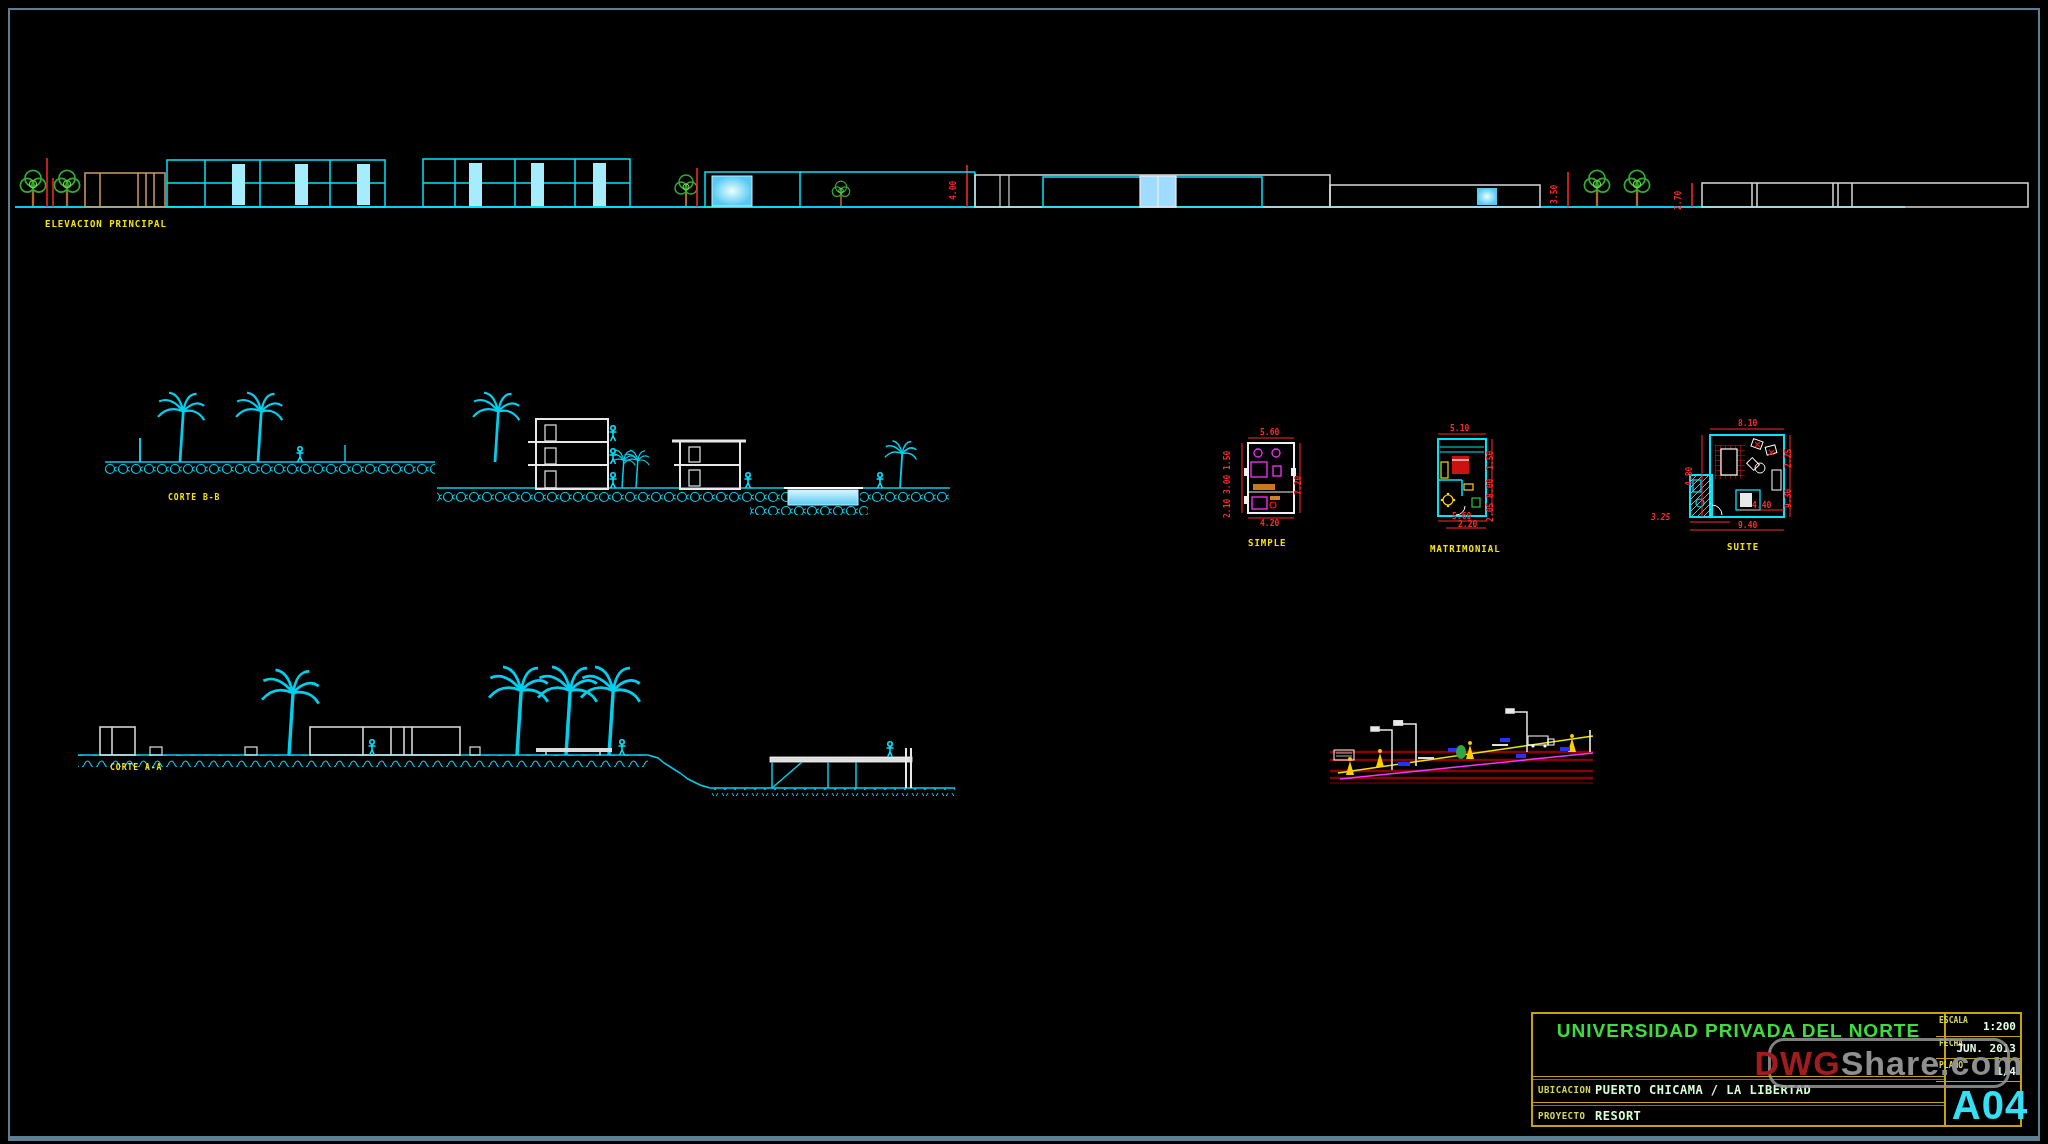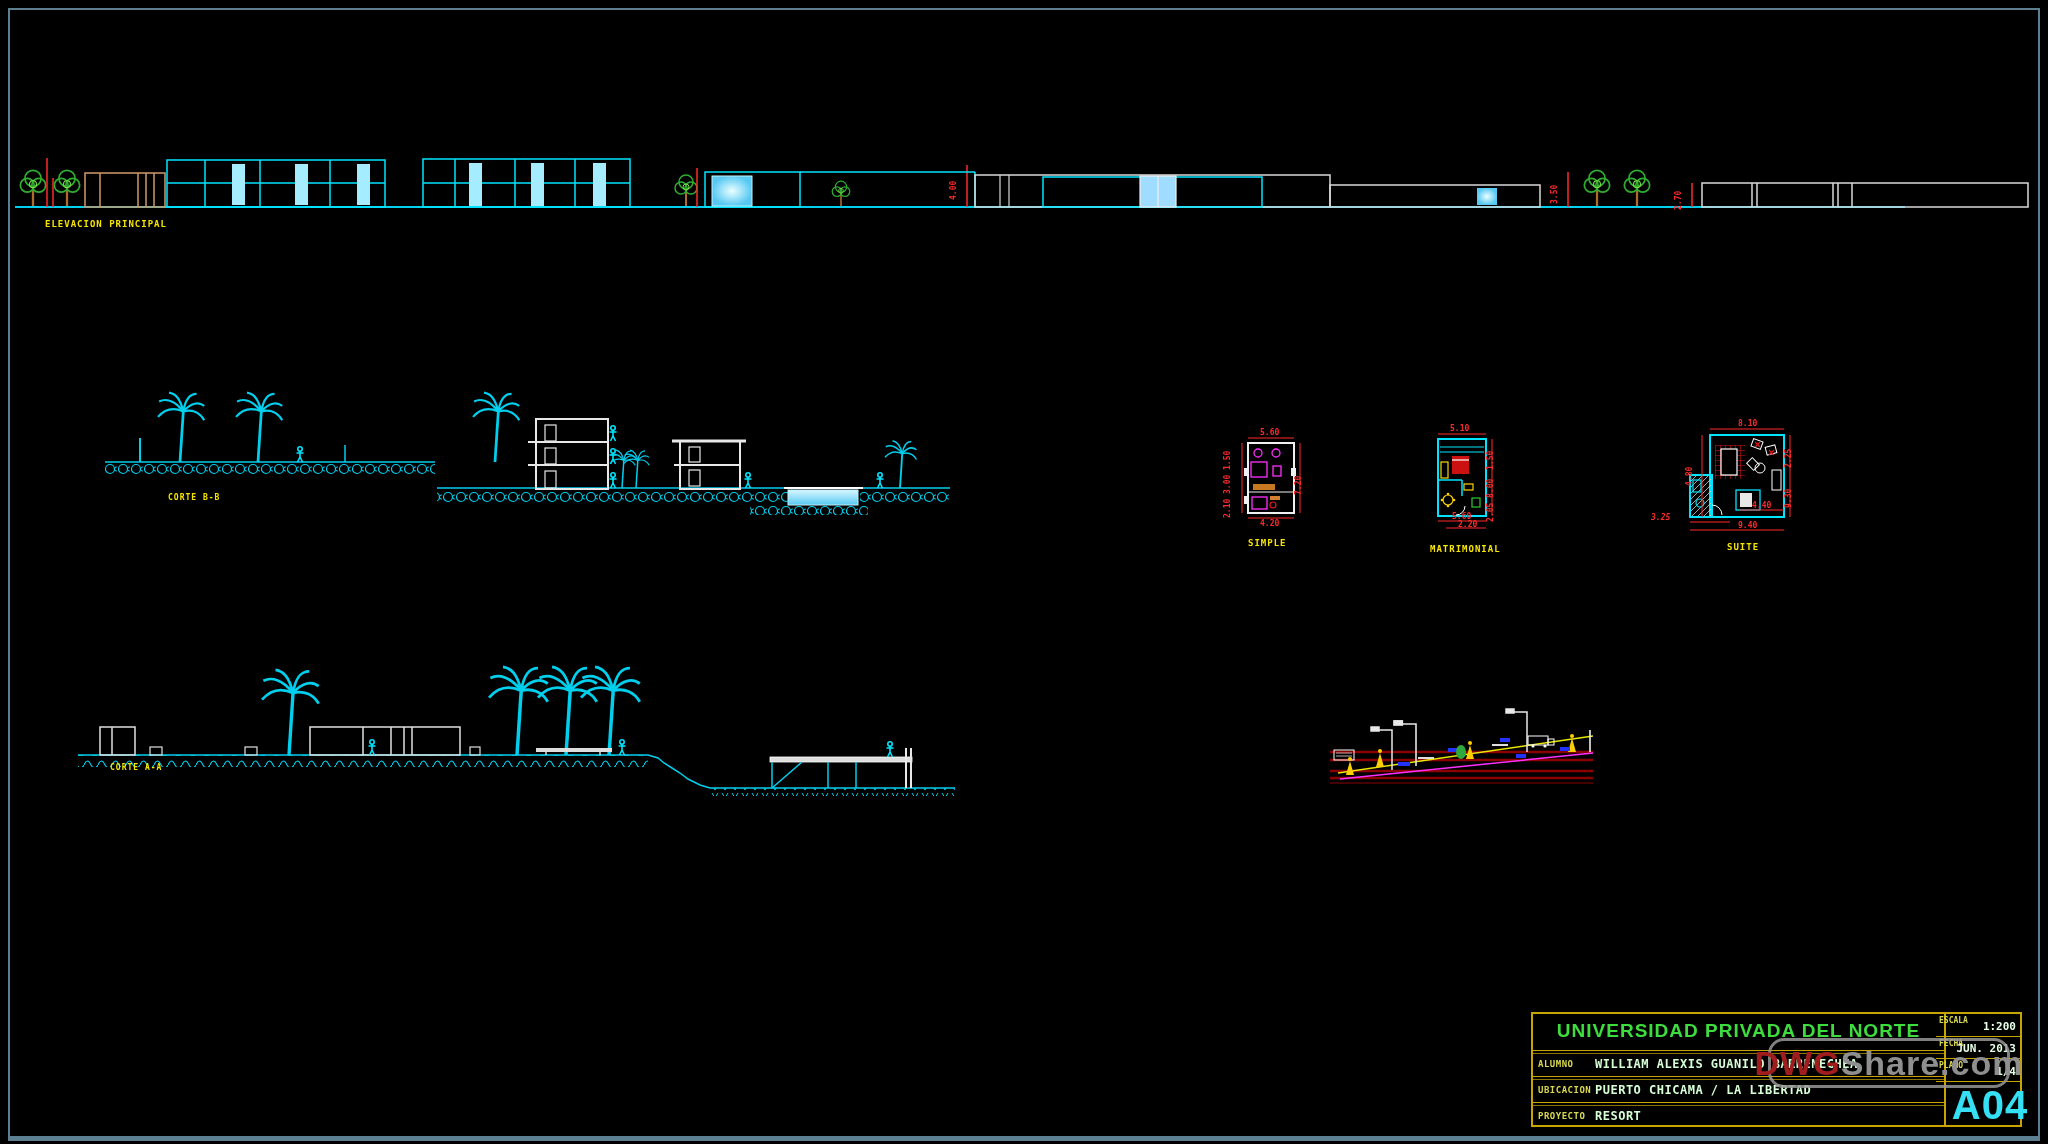--- a/index.html
+++ b/index.html
@@ -441,24 +441,20 @@
   <span class="dim v" style="left:1694px;top:478px;">4.80</span>
   <span class="dim v" style="left:1793px;top:460px;">2.25</span>
   <span class="dim v" style="left:1793px;top:500px;">9.30</span>
   <span class="dim" style="left:1752px;top:502px;">4.40</span>
   <span class="dim" style="left:1651px;top:514px;font-style:italic;">3.25</span>
   <span class="dim" style="left:1738px;top:522px;">9.40</span>
 
   <div class="tblock">
     <div class="tb-left">
       <div class="tb-title">UNIVERSIDAD PRIVADA DEL NORTE</div>
-      <div class="tb-row" style="top:36px;">
-        <span class="l">ALUMNO</span>
-        <span class="v">WILLIAM ALEXIS GUANILO BARRENECHEA</span>
-      </div>
       <div class="tb-row" style="top:88px;">
         <span class="l">PROYECTO</span>
         <span class="v">RESORT</span>
       </div>
       <div class="tb-row" style="top:62px;">
         <span class="l">UBICACION</span>
         <span class="v">PUERTO CHICAMA / LA LIBERTAD</span>
       </div>
     </div>
     <div class="tb-right">

